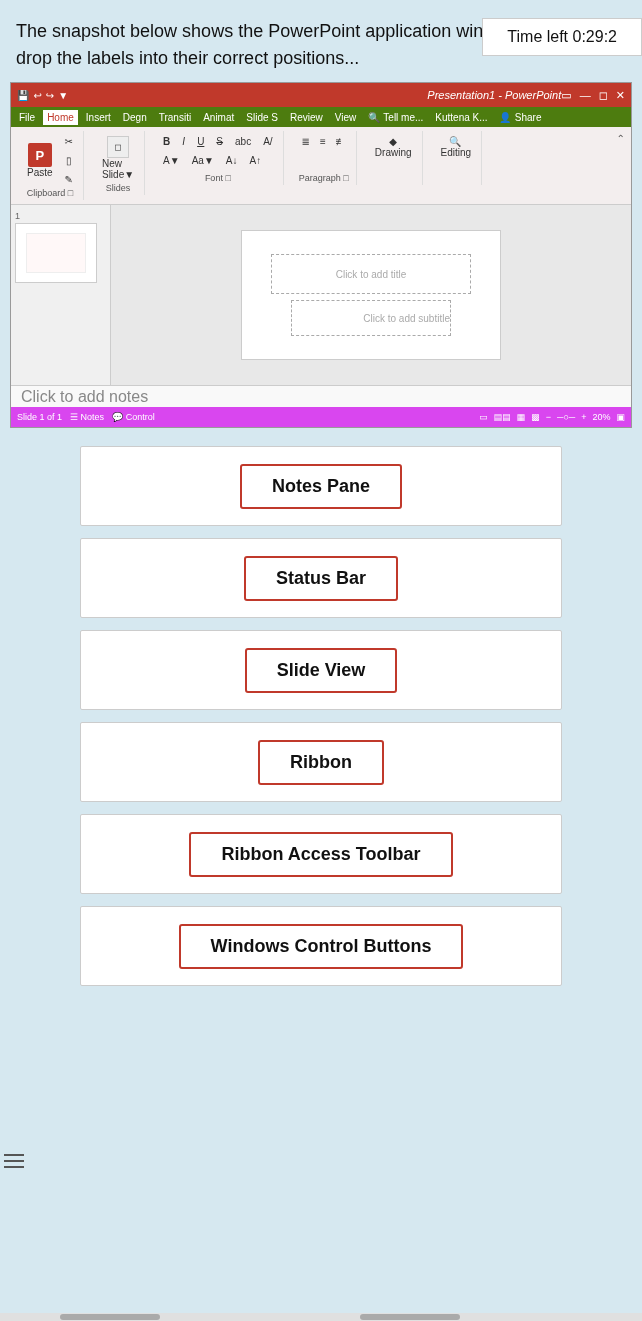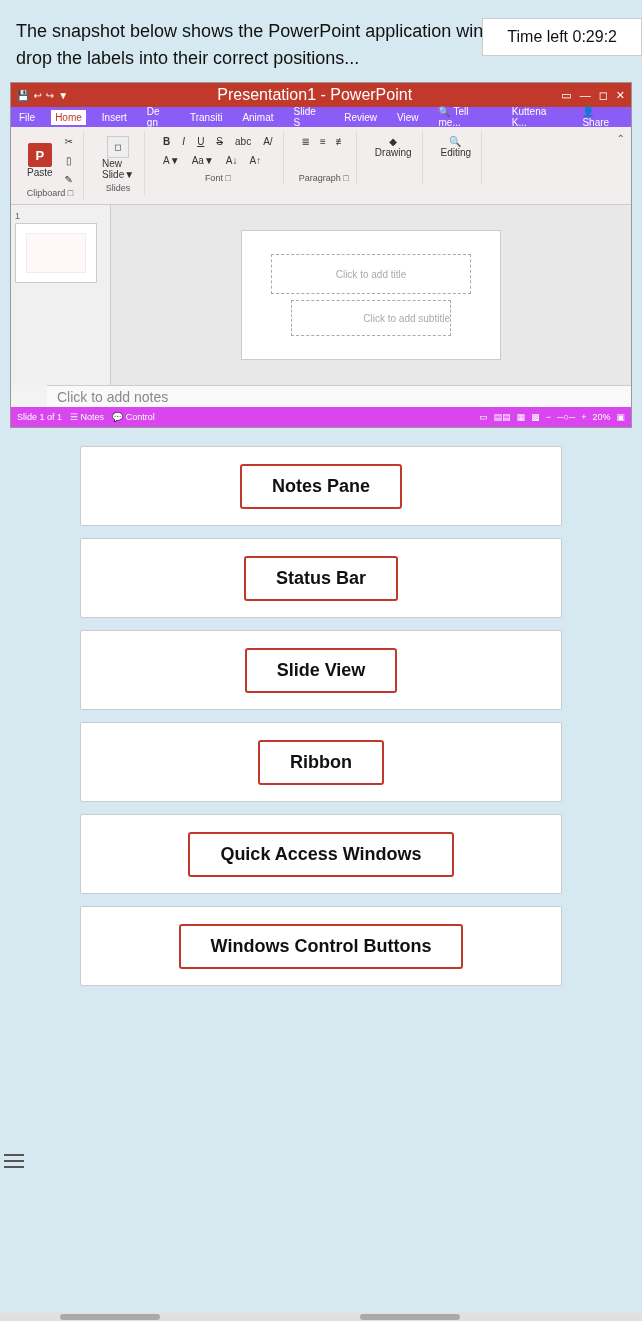--- a/index.html
+++ b/index.html
@@ -47,43 +47,44 @@
       display: flex;
       align-items: center;
       justify-content: space-between;
       height: 24px;
       padding: 0 6px;
       font-size: 11px;
     }
 
     .ppt-titlebar-title {
       flex: 1;
-      text-align: center;
-      font-size: 16px;
+      text-align: right;
+      font-size: 11px;
+      font-style: italic;
     }
 
     .ppt-titlebar-icons {
       display: flex;
       gap: 8px;
       font-size: 11px;
     }
 
     .ppt-titlebar-left {
       display: flex;
       gap: 4px;
       align-items: center;
     }
 
     .ppt-menubar {
-      background: #8b5cf6;
+      background: #4d7c0f;
       display: flex;
       align-items: center;
       height: 20px;
       padding: 0 4px;
-      gap: 12px;
+      gap: 4px;
       font-size: 10px;
       color: white;
     }
 
     .ppt-menubar span {
       padding: 2px 4px;
       cursor: pointer;
     }
 
     .ppt-menubar span.active {
@@ -222,23 +223,22 @@
       color: #aaa;
     }
 
     .notes-bar {
       background: #f9f9f9;
       border-top: 1px solid #ccc;
       height: 22px;
       display: flex;
       align-items: center;
       padding: 0 10px;
-      font-size: 14px;
+      font-size: 16px;
       color: #888;
-      margin-left: 36px;
     }
 
     .ppt-statusbar {
       background: #d946ef;
       height: 20px;
       display: flex;
       align-items: center;
       justify-content: space-between;
       padding: 0 6px;
       font-size: 9px;
@@ -501,21 +501,21 @@
 
   <div class="label-card">
     <div class="label-inner">Slide View</div>
   </div>
 
   <div class="label-card">
     <div class="label-inner">Ribbon</div>
   </div>
 
   <div class="label-card">
-    <div class="label-inner">Quick Access Windows</div>
+    <div class="label-inner">Ribbon Access Toolbar</div>
   </div>
 
   <div class="label-card">
     <div class="label-inner">Windows Control Buttons</div>
   </div>
 
 </div>
 
 <div class="hamburger">
   <div class="hamburger-line"></div>

